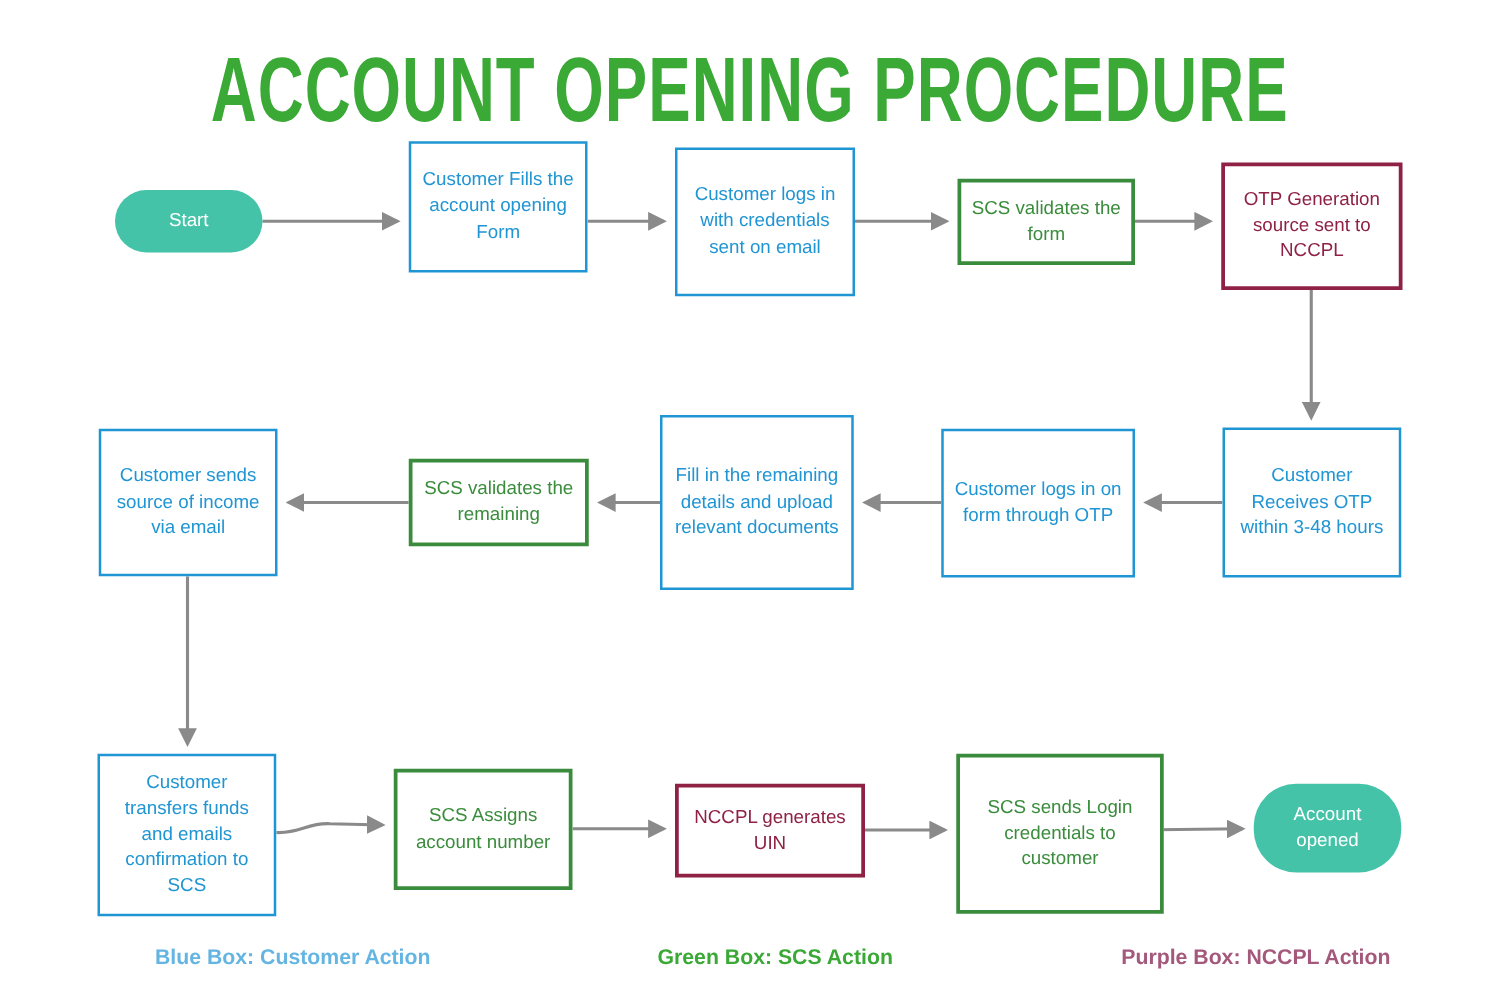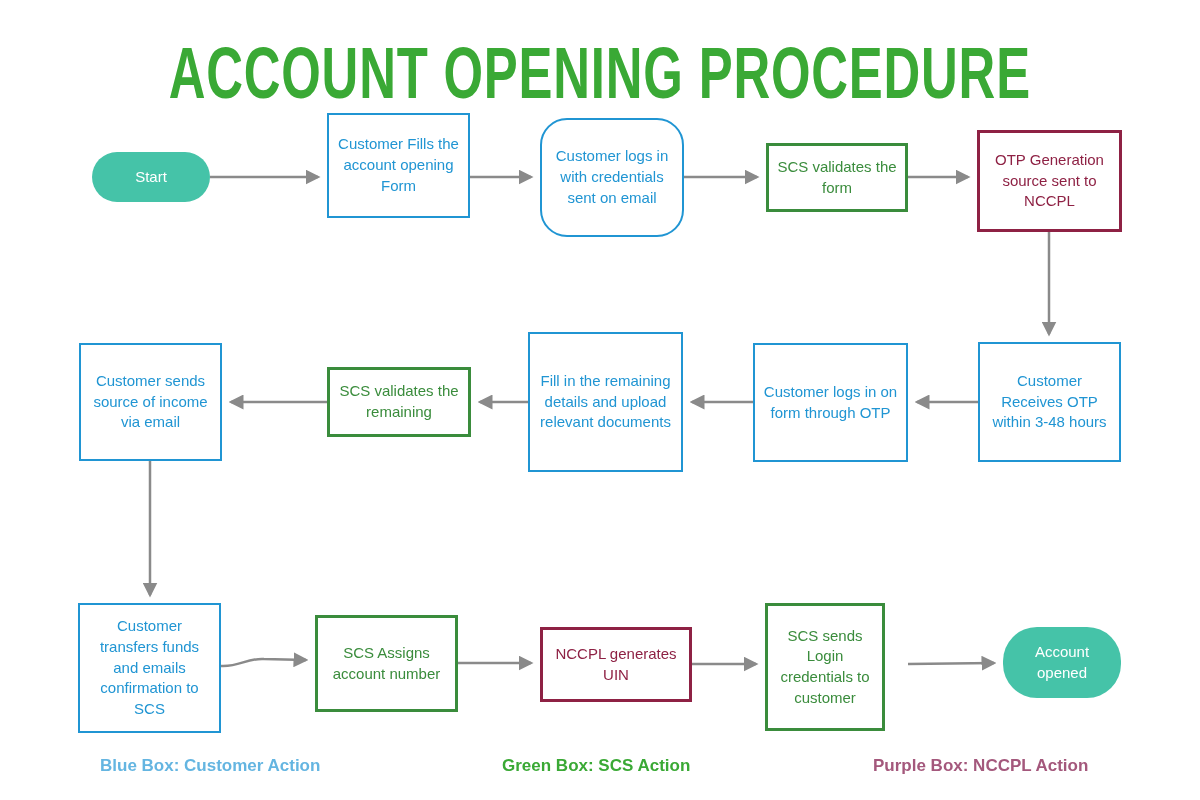--- a/index.html
+++ b/index.html
@@ -62,20 +62,21 @@
     height: 800px;
     pointer-events: none;
   }
 
   .legend-item {
     position: absolute;
     top: 756px;
     font-size: 17px;
     font-weight: bold;
     white-space: nowrap;
+    margin-left: 24px;
   }
   .legend-blue   { left: 100px; color: #64b5e1; }
   .legend-green  { left: 502px; color: #3aa935; }
   .legend-purple { left: 873px; color: #a4587c; text-align: center; }
 </style>
 </head>
 <body>
 
 <div class="canvas">
 
@@ -106,21 +107,21 @@
       <line x1="908" y1="664" x2="994" y2="663" marker-end="url(#ah)"></line>
     </g>
   </svg>
 
   <div class="node terminal" style="left:92px;  top:152px; width:118px; height:50px;">
     <span>Start</span>
   </div>
   <div class="node blue" style="left:327px; top:113px; width:143px; height:105px;">
     <span>Customer Fills the account opening Form</span>
   </div>
-  <div class="node blue" style="left:540px; top:118px; width:144px; height:119px;border-radius:27px;">
+  <div class="node blue" style="left:540px; top:118px; width:144px; height:119px;">
     <span>Customer logs in with credentials sent on email</span>
   </div>
   <div class="node green" style="left:766px; top:143px; width:142px; height:69px;">
     <span>SCS validates the form</span>
   </div>
   <div class="node purple" style="left:977px; top:130px; width:145px; height:102px;">
     <span>OTP Generation source sent to NCCPL</span>
   </div>
 
   <div class="node blue" style="left:978px; top:342px; width:143px; height:120px;">
@@ -141,21 +142,21 @@
 
   <div class="node blue" style="left:78px; top:603px; width:143px; height:130px;">
     <span>Customer transfers funds and emails confirmation to SCS</span>
   </div>
   <div class="node green" style="left:315px; top:615px; width:143px; height:97px;">
     <span>SCS Assigns account number</span>
   </div>
   <div class="node purple" style="left:540px; top:627px; width:152px; height:75px;">
     <span>NCCPL generates UIN</span>
   </div>
-  <div class="node green" style="left:765px; top:603px; width:120px; height:128px;">
+  <div class="node green" style="left:765px; top:603px; width:166px; height:128px;">
     <span>SCS sends Login credentials to customer</span>
   </div>
   <div class="node terminal" style="left:1003px; top:627px; width:118px; height:71px;">
     <span>Account opened</span>
   </div>
 
   <div class="legend-item legend-blue">
     <span>Blue Box: Customer Action</span>
   </div>
   <div class="legend-item legend-green">

